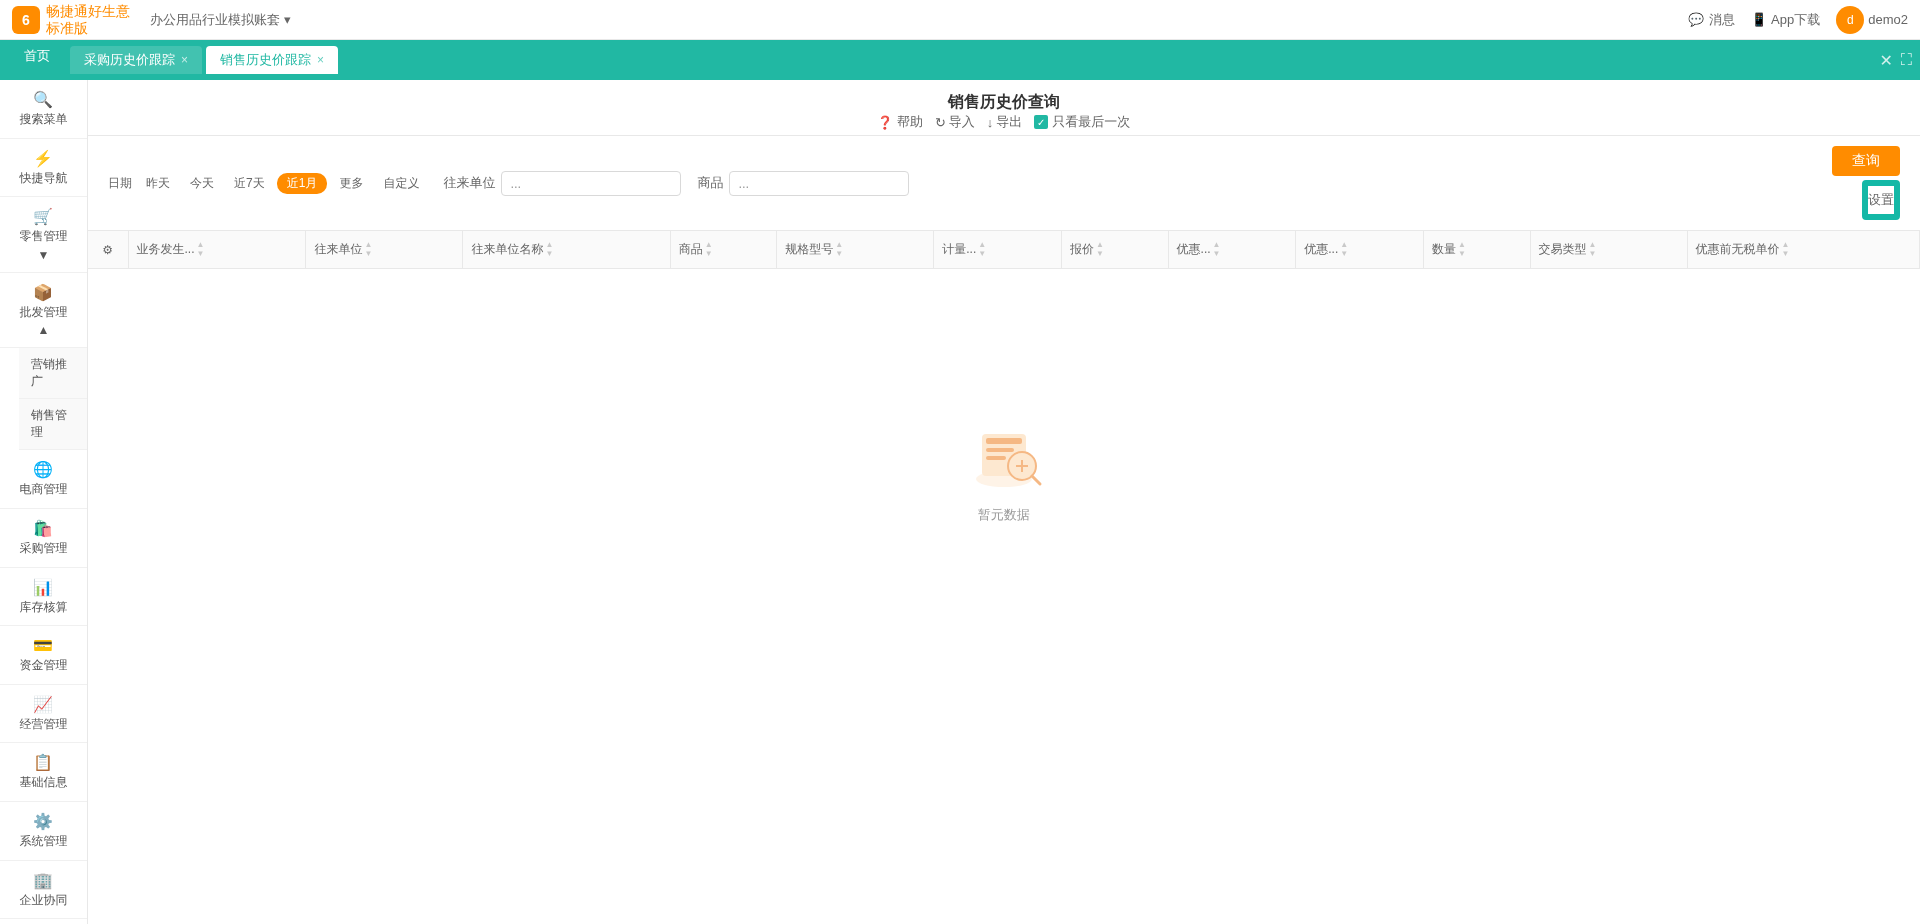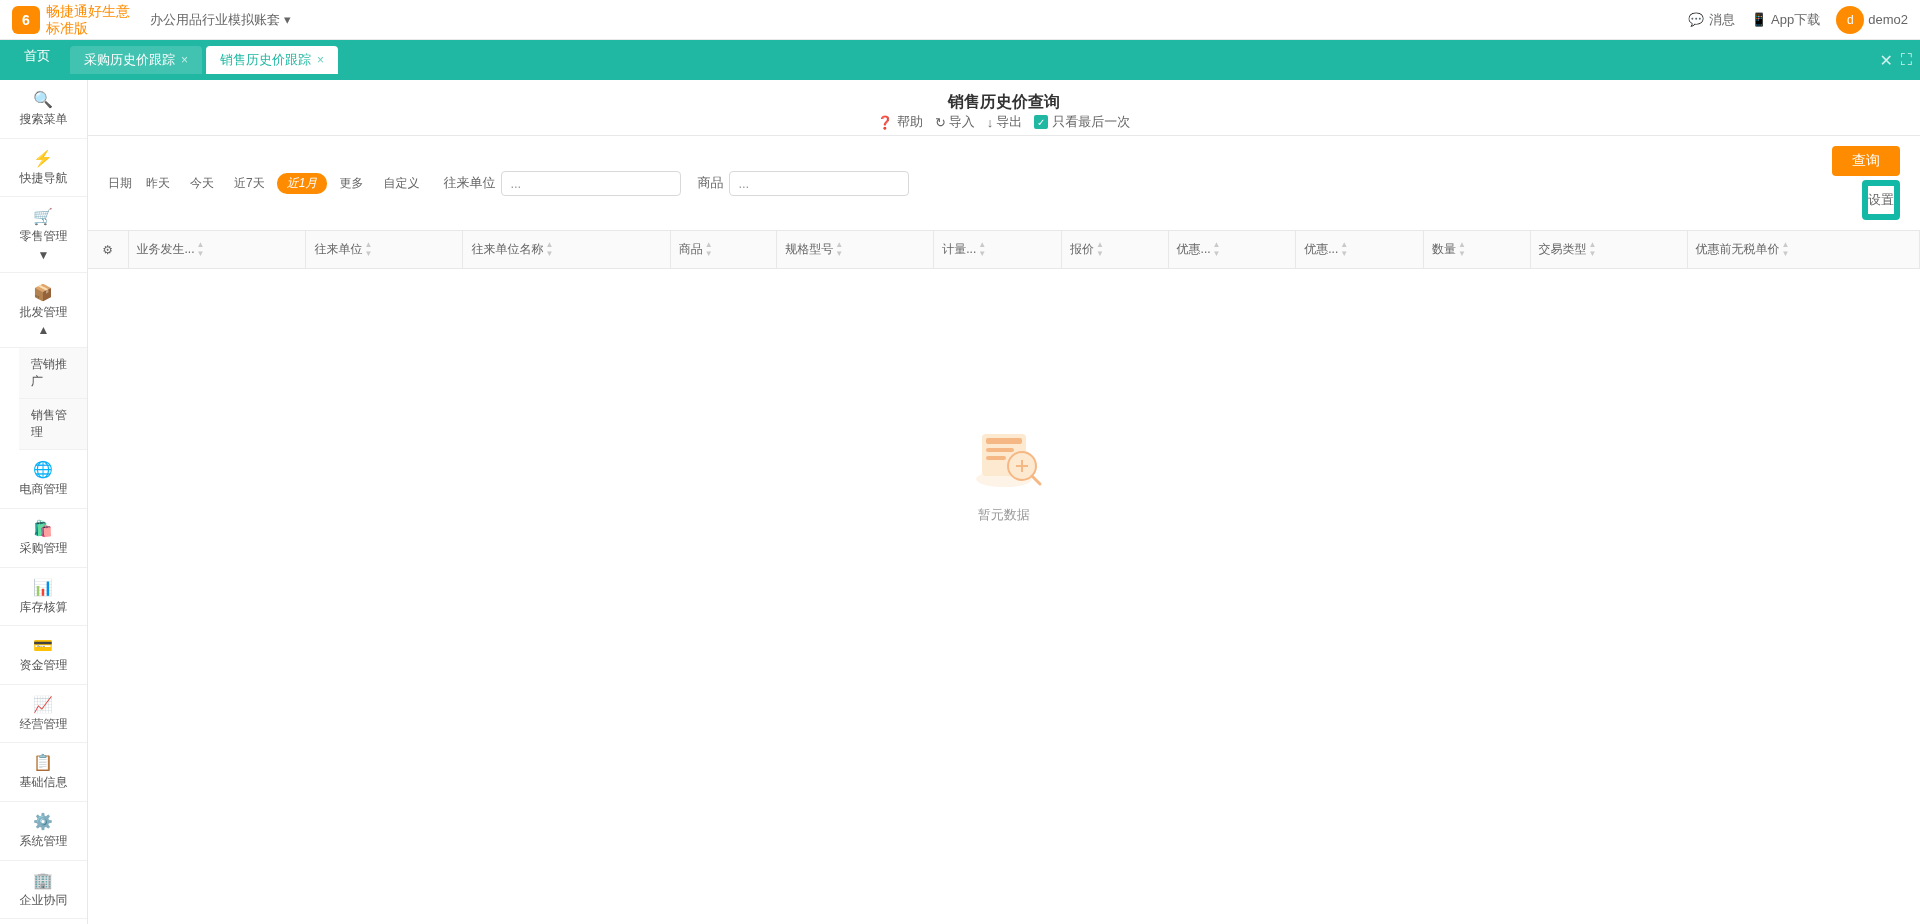--- a/index.html
+++ b/index.html
@@ -46,21 +46,21 @@
     .page-action { display: flex; align-items: center; gap: 3px; cursor: pointer; }
     .checkbox-label { display: flex; align-items: center; gap: 4px; cursor: pointer; }
     .checkbox-checked { width: 14px; height: 14px; background: #21b8a3; border-radius: 2px; display: flex; align-items: center; justify-content: center; color: #fff; font-size: 10px; }
 
     
     .filter-bar { background: #fff; padding: 10px 20px; border-bottom: 1px solid #e8e8e8; flex-shrink: 0; display: flex; align-items: center; gap: 16px; flex-wrap: wrap; }
     .filter-group { display: flex; align-items: center; gap: 6px; }
     .filter-label { color: #666; font-size: 12px; }
     .date-btns { display: flex; align-items: center; gap: 4px; }
     .date-btn { padding: 2px 8px; font-size: 12px; color: #666; cursor: pointer; border-radius: 3px; }
-    .date-btn.active { background: #ff8c00; color: #fff; border-radius: 10px; padding: 2px 10px; font-style: italic; }
+    .date-btn.active { background: #ff8c00; color: #fff; border-radius: 10px; padding: 2px 10px; }
     .date-range { font-size: 12px; color: #999; margin-left: 4px; }
     .filter-input { display: flex; align-items: center; gap: 6px; }
     .filter-field-label { font-size: 13px; color: #666; }
     .filter-input-box { border: 1px solid #d9d9d9; border-radius: 4px; padding: 4px 8px; font-size: 13px; color: #999; min-width: 180px; cursor: pointer; display: flex; align-items: center; justify-content: space-between; }
     .query-btn { background: #ff8c00; color: #fff; border: none; border-radius: 4px; padding: 6px 20px; font-size: 14px; cursor: pointer; }
     .setting-btn { background: #fff; border: 6px solid #14b8a6; border-radius: 4px; padding: 5px 0; font-size: 13px; cursor: pointer; color: #666; }
 
     
     .table-area { flex: 1; overflow: auto; background: #fff; margin: 0; }
     .data-table { width: 100%; border-collapse: collapse; }

